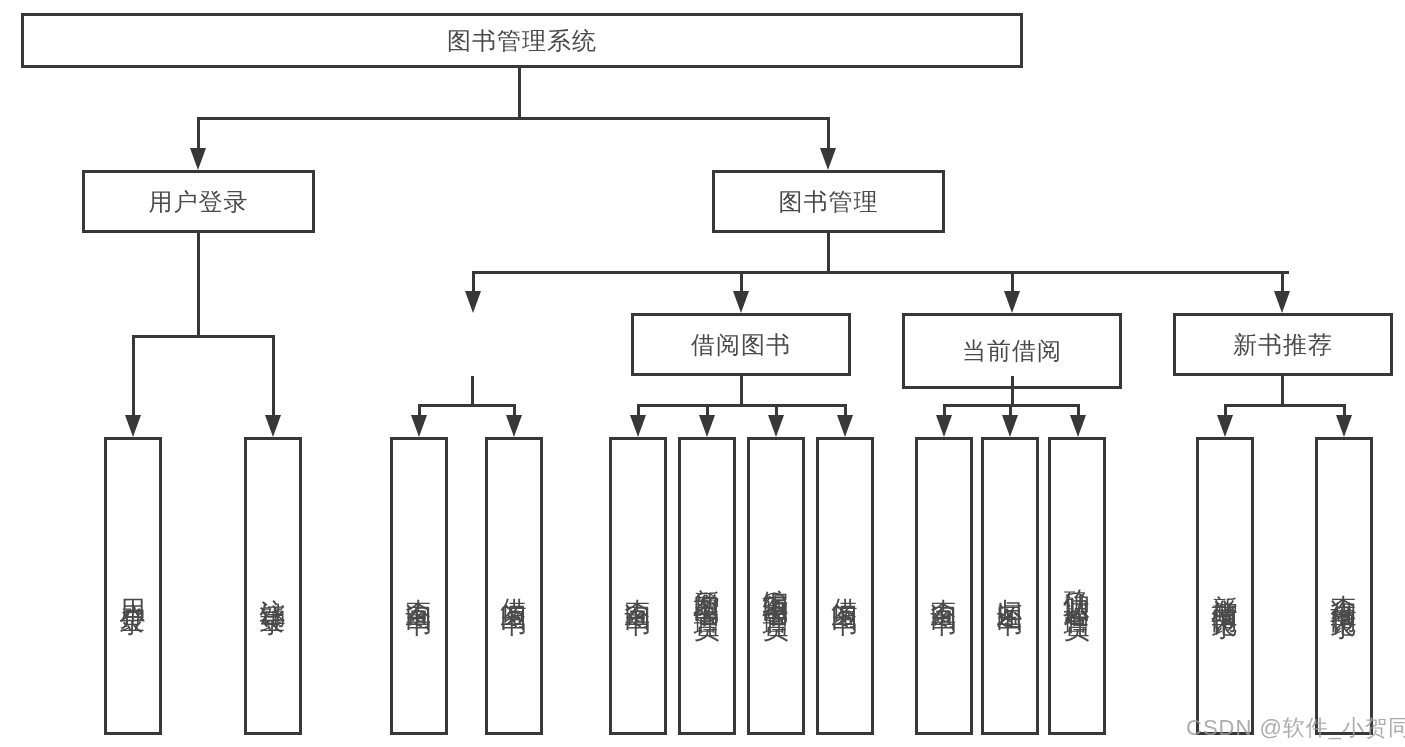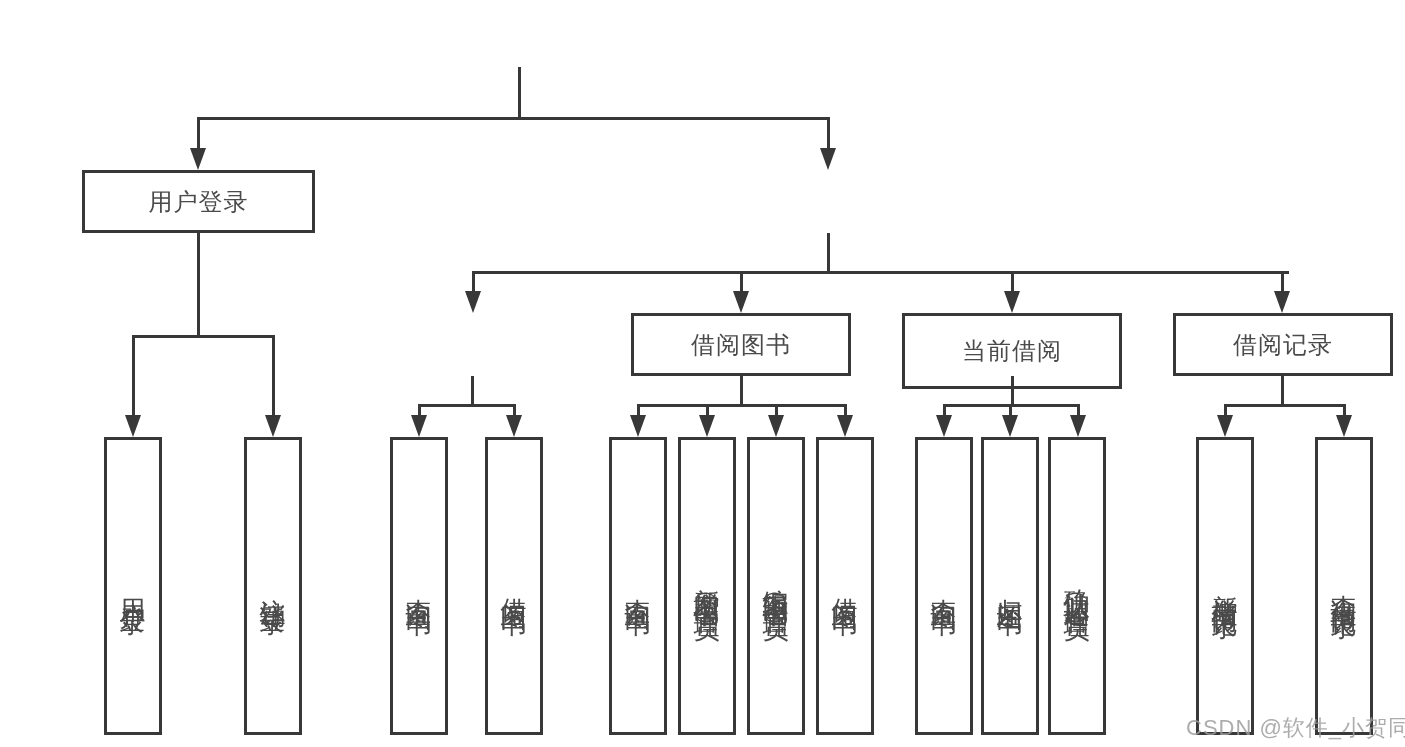--- a/index.html
+++ b/index.html
@@ -49,30 +49,36 @@
     letter-spacing: 1px;
     z-index: 10;
     white-space: nowrap;
   }
 </style>
 </head>
 <body>
 
 <div id="canvas">
 
+  <div class="box root-box" style="left:21px; top:13px; width:1002px; height:55px;">
+    <span>图书管理系统</span>
+  </div>
 
   <div class="vl" style="left:518px; top:67px; height:52px;"></div>
   <div class="hl" style="left:197px; top:117px; width:633px;"></div>
   <div class="vl" style="left:197px; top:117px; height:34px;"></div>
   <div class="tri" style="left:190px; top:148px;"></div>
   <div class="vl" style="left:827px; top:117px; height:34px;"></div>
   <div class="tri" style="left:820px; top:148px;"></div>
 
   <div class="box h-box" style="left:82px; top:170px; width:233px; height:63px;">
     <span>用户登录</span>
+  </div>
+  <div class="box h-box" style="left:712px; top:170px; width:233px; height:63px;">
+    <span>图书管理</span>
   </div>
 
   <div class="vl" style="left:197px; top:233px; height:102px;"></div>
   <div class="hl" style="left:132px; top:335px; width:143px;"></div>
   <div class="vl" style="left:132px; top:335px; height:83px;"></div>
   <div class="tri" style="left:125px; top:415px;"></div>
   <div class="vl" style="left:272px; top:335px; height:83px;"></div>
   <div class="tri" style="left:265px; top:415px;"></div>
 
   <div class="vl" style="left:827px; top:233px; height:41px;"></div>
@@ -86,21 +92,21 @@
   <div class="vl" style="left:1281px; top:271px; height:22px;"></div>
   <div class="tri" style="left:1274px; top:291px;"></div>
 
   <div class="box h-box" style="left:631px; top:313px; width:220px; height:63px;">
     <span>借阅图书</span>
   </div>
   <div class="box h-box" style="left:902px; top:313px; width:220px; height:76px;">
     <span>当前借阅</span>
   </div>
   <div class="box h-box" style="left:1173px; top:313px; width:220px; height:63px;">
-    <span>借阅记录</span>
+    <span>新书推荐</span>
   </div>
 
   <div class="vl" style="left:471px; top:376px; height:31px;"></div>
   <div class="hl" style="left:418px; top:404px; width:98px;"></div>
   <div class="vl" style="left:418px; top:404px; height:13px;"></div>
   <div class="tri" style="left:411px; top:415px;"></div>
   <div class="vl" style="left:513px; top:404px; height:13px;"></div>
   <div class="tri" style="left:506px; top:415px;"></div>
 
   <div class="vl" style="left:740px; top:376px; height:31px;"></div>

